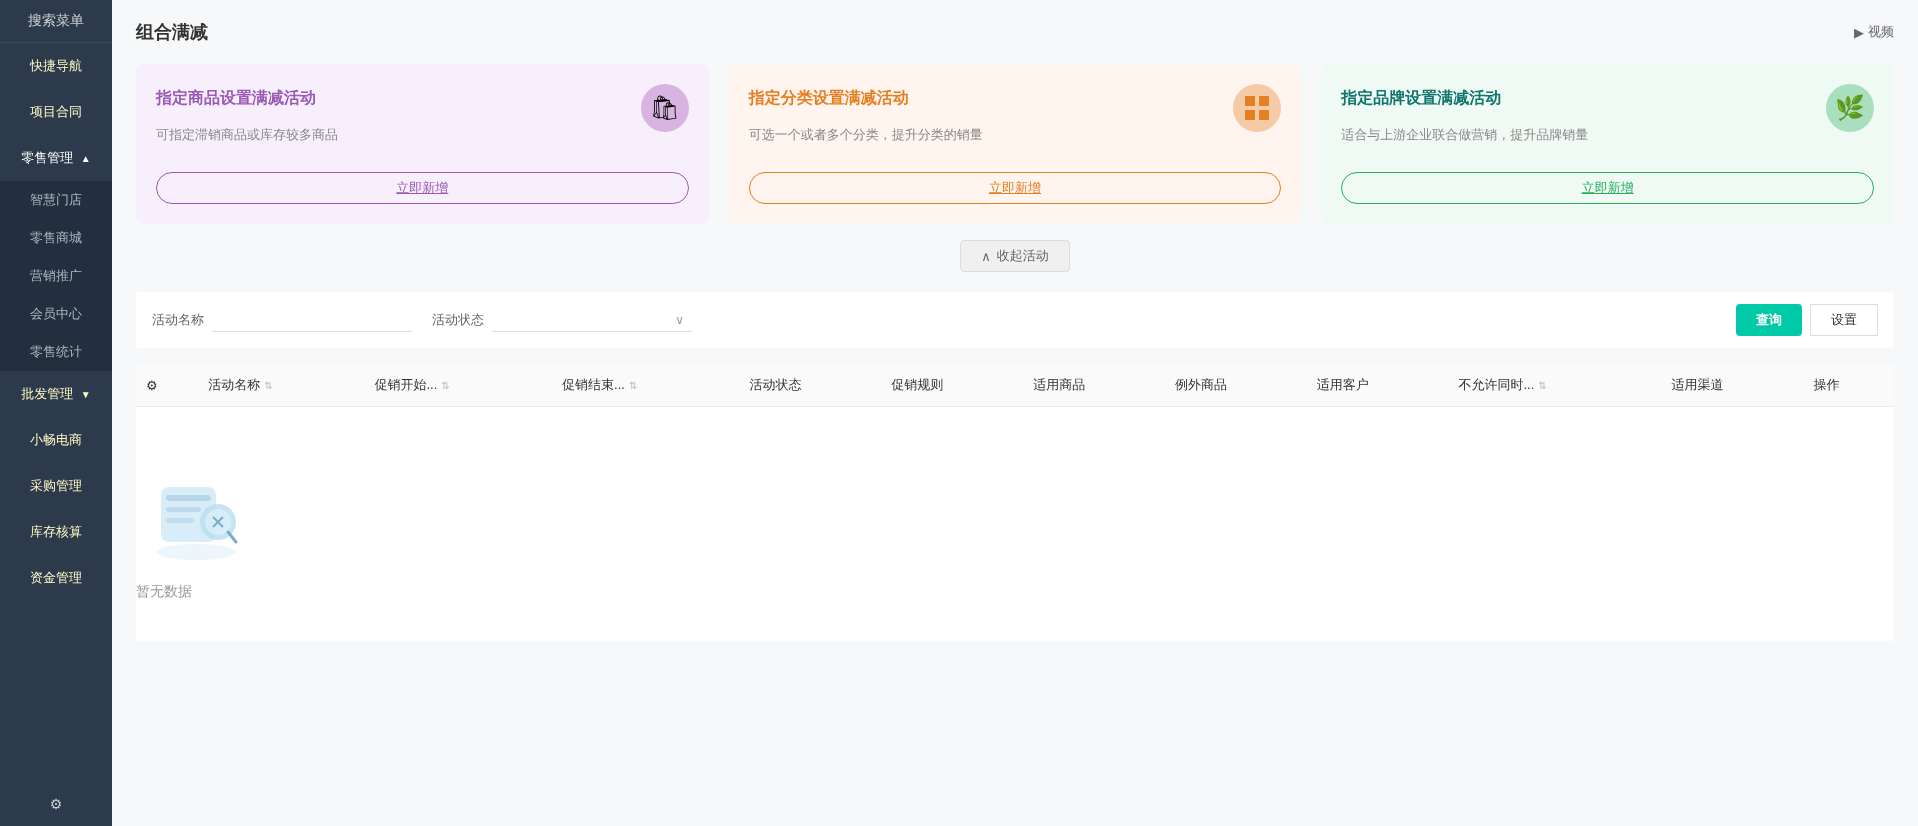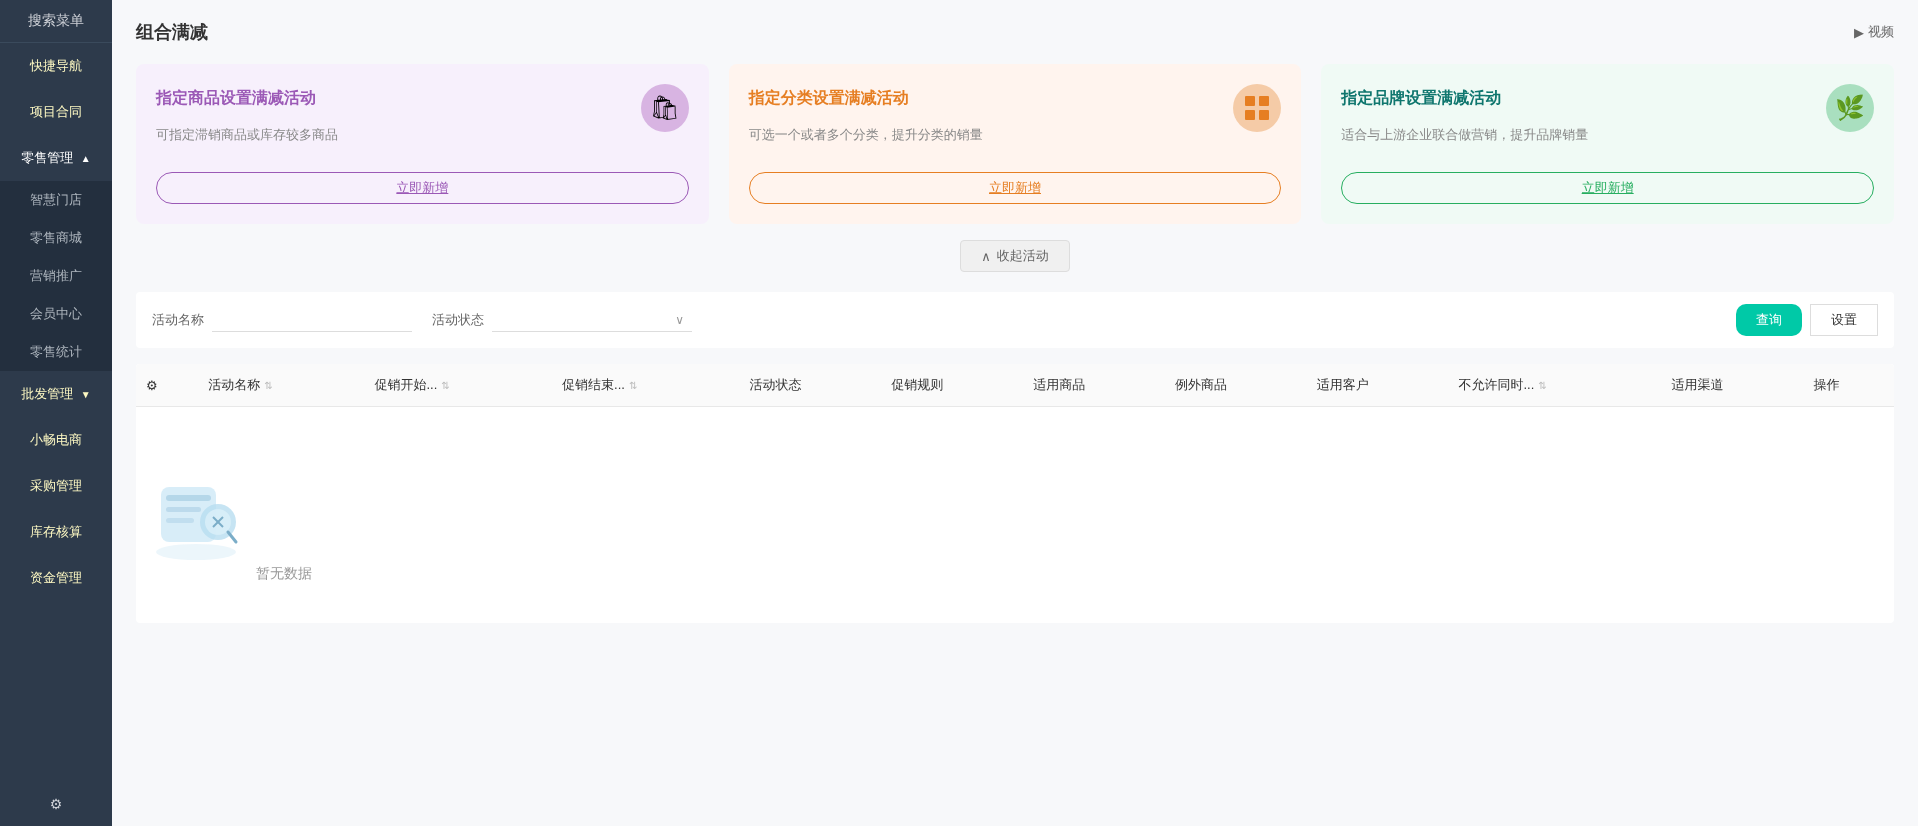--- a/index.html
+++ b/index.html
@@ -272,23 +272,24 @@
     .filter-actions {
       margin-left: auto;
       display: flex;
       gap: 8px;
     }
     .btn-primary {
       padding: 6px 20px;
       background: #00c9a7;
       color: #fff;
       border: none;
-      border-radius: 10px;
-      font-size: 13px;
-      cursor: pointer;
+      border-radius: 4px;
+      font-size: 13px;
+      cursor: pointer;
+      font-weight: bold;
     }
     .btn-default {
       padding: 6px 20px;
       background: #fff;
       color: #333;
       border: 1px solid #ddd;
       border-radius: 0;
       font-size: 13px;
       cursor: pointer;
     }
@@ -312,22 +313,22 @@
     .th-sortable {
       display: flex;
       align-items: center;
       gap: 4px;
     }
     .sort-icon { font-size: 10px; color: #bbb; }
 
     
     .empty-state {
       display: flex;
-      flex-direction: row;
-      align-items: flex-end;
+      flex-direction: column;
+      align-items: flex-start;
       padding: 60px 0 40px;
     }
     .empty-icon {
       width: 120px;
       height: 100px;
       margin-bottom: 16px;
     }
     .empty-text {
       font-size: 14px;
       color: #999;

